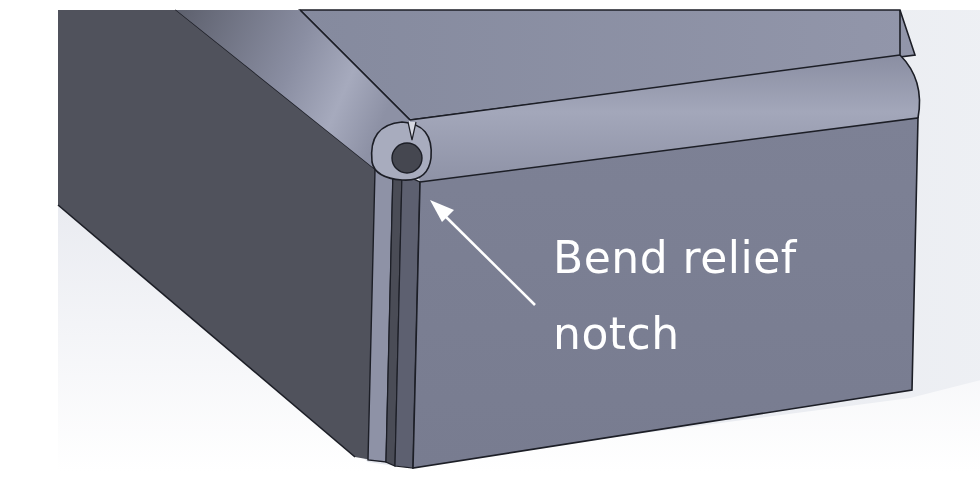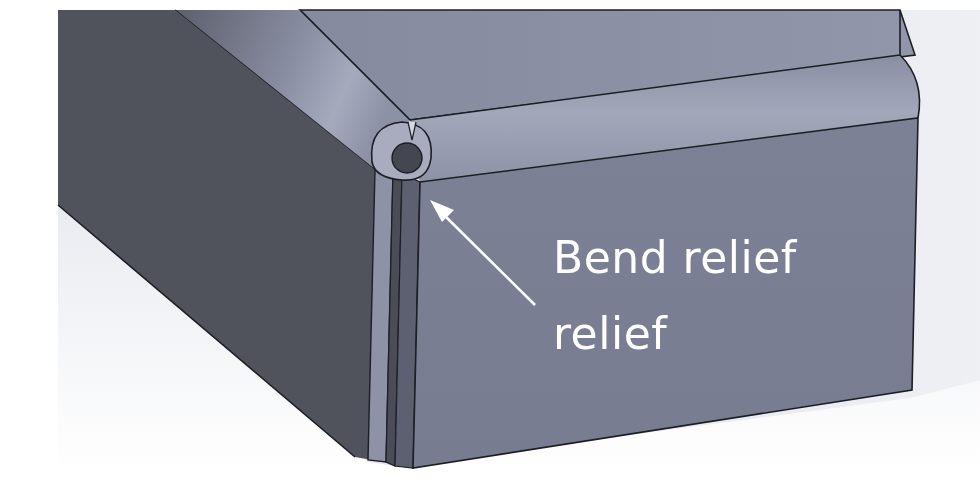--- a/index.html
+++ b/index.html
@@ -77,14 +77,14 @@
     <circle cx="357" cy="158" r="15" fill="#454750" stroke="#1c1e26" stroke-width="1.4"></circle>
     <path d="M358 122 L362 140 L366 122" fill="#d6d8e2" stroke="#1c1e26" stroke-width="1.2"></path>
 
     <g>
       <line x1="485" y1="305" x2="392" y2="213" stroke="#ffffff" stroke-width="2.6"></line>
       <polygon points="380,200 404,210 392,222" fill="#ffffff"></polygon>
     </g>
   </svg>
 
   <div class="label" id="label-line1">Bend relief</div>
-  <div class="label" id="label-line2">relief</div>
+  <div class="label" id="label-line2">notch</div>
 </div>
 
 </body></html>

